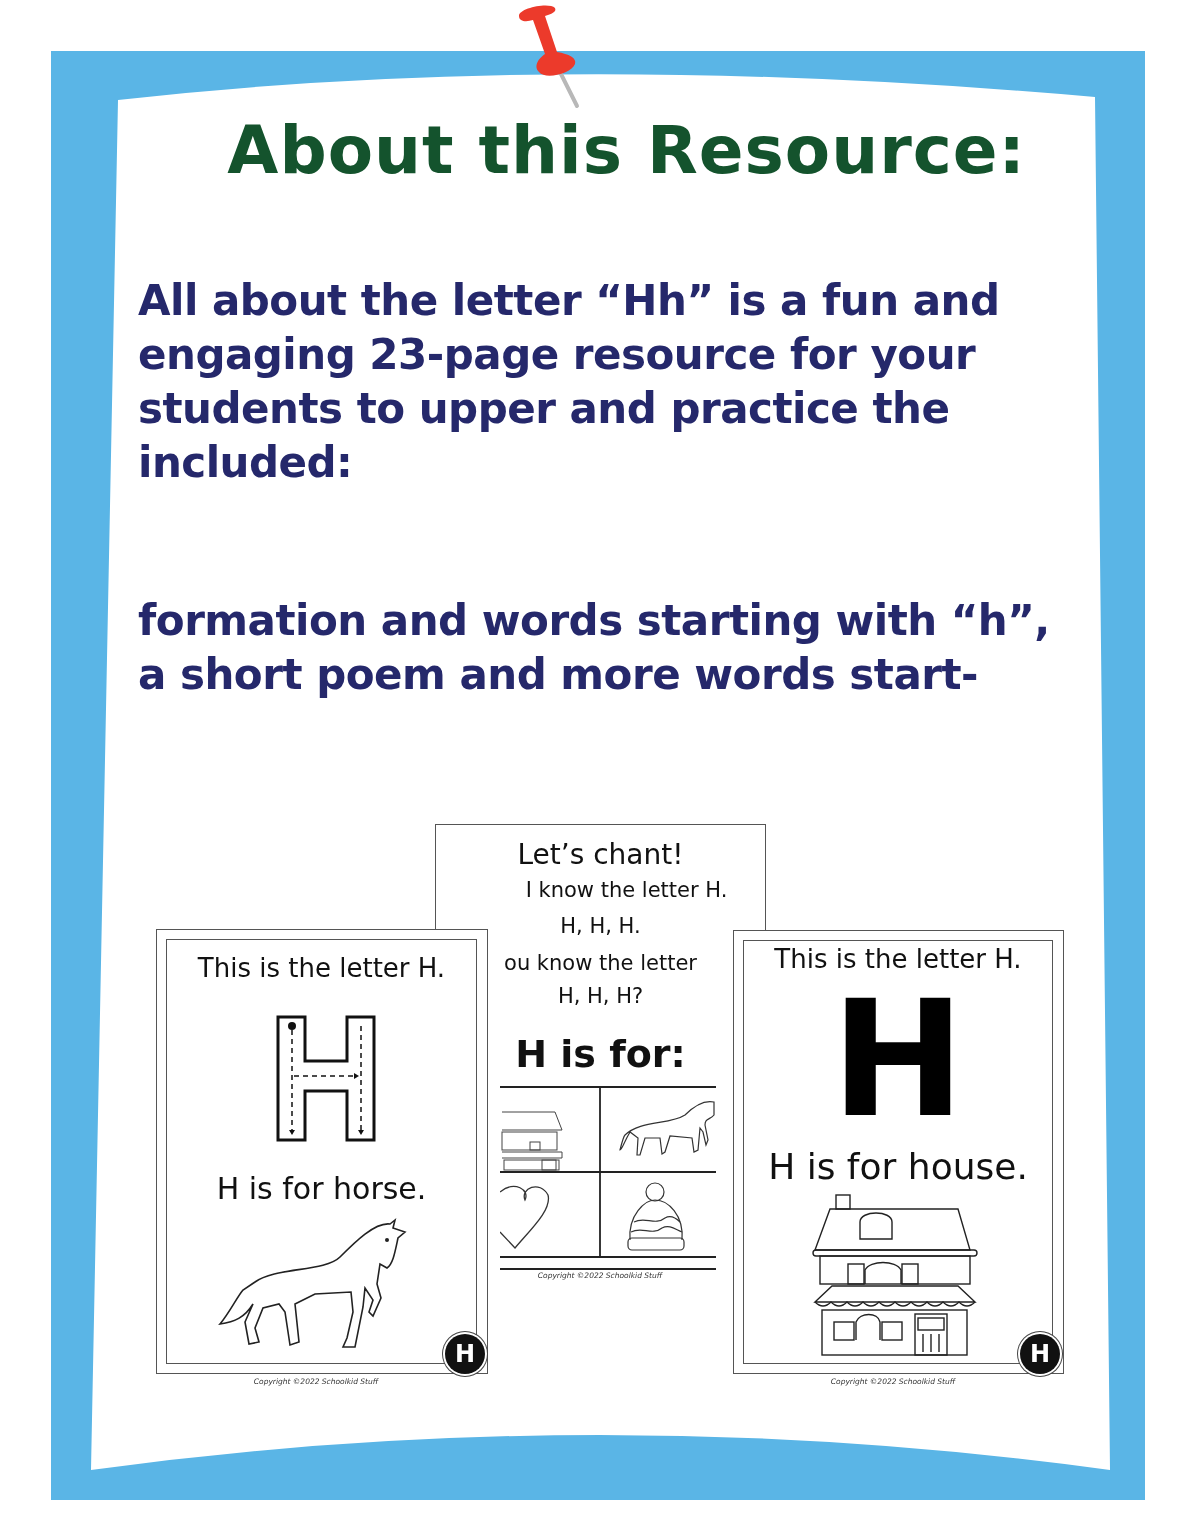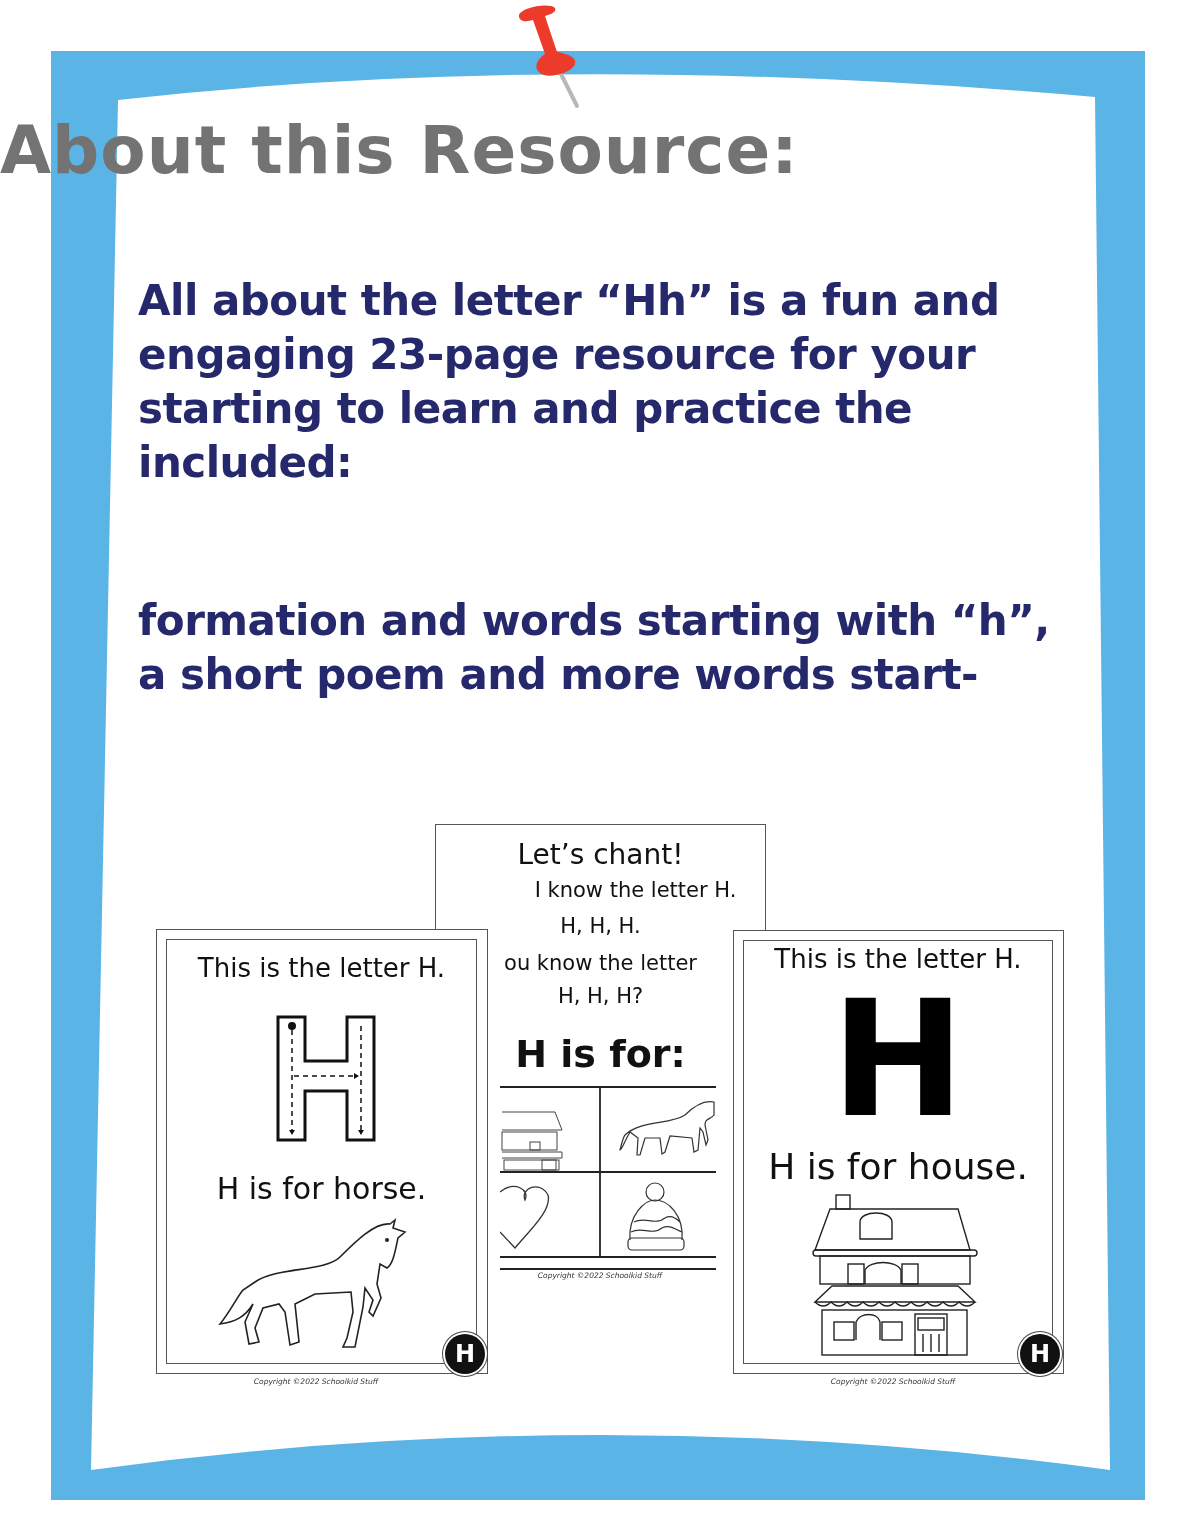--- a/index.html
+++ b/index.html
@@ -1,23 +1,23 @@
 <!DOCTYPE html>
 <html><head>
 <meta charset="utf-8">
 <style>
   html, body { margin: 0; padding: 0; background: #ffffff; }
   body { width: 1187px; height: 1536px; position: relative; overflow: hidden;
          font-family: "DejaVu Sans", sans-serif; }
   .frame-svg { position: absolute; left: 0; top: 0; width: 1187px; height: 1536px; }
   .abs { position: absolute; }
 
-  .title { left: 0; width: 1026px; top: 112px; text-align: left;
+  .title { left: 0; width: 1026px; top: 112px; text-align: right;
            font-family: "DejaVu Sans", sans-serif; font-weight: bold; font-size: 66px;
-           color: #737373; letter-spacing: 1px; }
+           color: #14532d; letter-spacing: 1px; }
   .intro { left: 138px; width: 920px; top: 274px; font-family: "DejaVu Sans", sans-serif;
            font-size: 42px; line-height: 54px; color: #25286b; font-weight: bold;
            letter-spacing: -0.5px; }
   .intro .line { display: block; white-space: nowrap; }
   .bullet { left: 138px; width: 940px; top: 594px; font-family: "DejaVu Sans", sans-serif;
             font-size: 42px; line-height: 54px; color: #25286b; font-weight: bold;
             letter-spacing: -0.5px; }
   .bullet .line { display: block; white-space: nowrap; }
 
   
@@ -42,36 +42,36 @@
 <svg class="abs" style="left:505px; top:0px; width:90px; height:112px;" viewBox="0 0 90 112">
   <line x1="55" y1="72" x2="72" y2="106" stroke="#b8b8b8" stroke-width="4" stroke-linecap="round"></line>
   <path fill="#ec3a2b" d="M14,16 C14,8 44,2 50,8 C52,12 46,14 40,16 L52,52 C64,54 72,58 70,64 C66,74 40,80 34,72 C28,66 34,58 40,54 L28,20 C22,22 14,22 14,16 Z"></path>
 </svg>
 
 <div class="abs title">About this Resource:</div>
 
 <div class="abs intro">
   <span class="line">All about the letter “Hh” is a fun and</span>
   <span class="line">engaging 23-page resource for your</span>
-  <span class="line">starting to learn and practice the</span>
+  <span class="line">students to upper and practice the</span>
   <span class="line">included:</span>
 </div>
 
 <div class="abs bullet">
   <span class="line">formation and words starting with “h”,</span>
   <span class="line">a short poem and more words start-</span>
 </div>
 
 <div class="abs card" style="left:435px; top:824px; width:331px; height:470px; border-bottom:none;">
 </div>
 
 <div class="abs" style="left:490px; top:913px; width:240px; height:380px; background:#fff;"></div>
 
 <div class="ws-text" style="left:435px; width:331px; top:838px; font-size:28px;">Let’s chant!</div>
-<div class="ws-text" style="left:435px; width:331px; top:878px; font-size:21px;padding-left:35px;">I know the letter H.</div>
+<div class="ws-text" style="left:426px; width:331px; top:878px; font-size:21px;padding-left:35px;">I know the letter H.</div>
 <div class="ws-text" style="left:435px; width:331px; top:914px; font-size:21px;">H, H, H.</div>
 <div class="ws-text" style="left:435px; width:331px; top:951px; font-size:21px;">ou know the letter</div>
 <div class="ws-text" style="left:435px; width:331px; top:984px; font-size:21px;text-align:center;">H, H, H?</div>
 <div class="ws-text" style="left:435px; width:331px; top:1032px; font-size:38px; font-weight:bold;">H is for:</div>
 
 <svg class="abs" style="left:500px; top:1080px; width:220px; height:205px;" viewBox="0 0 220 205">
   <g stroke="#222" stroke-width="1.8" fill="none">
     <line x1="0" y1="7" x2="216" y2="7"></line>
     <line x1="0" y1="92" x2="216" y2="92"></line>
     <line x1="0" y1="177" x2="216" y2="177"></line>

